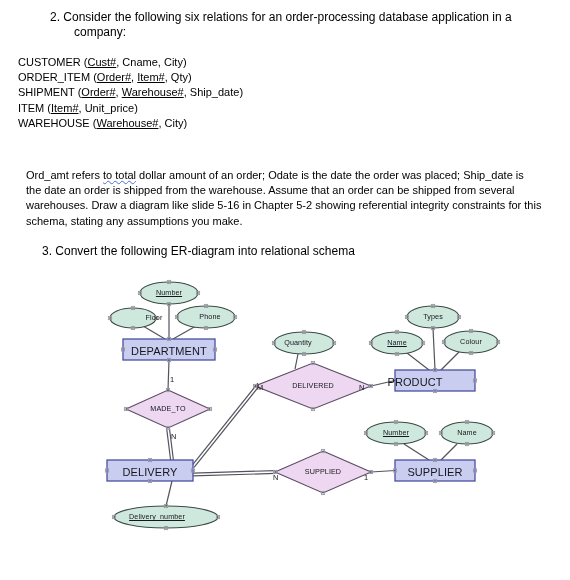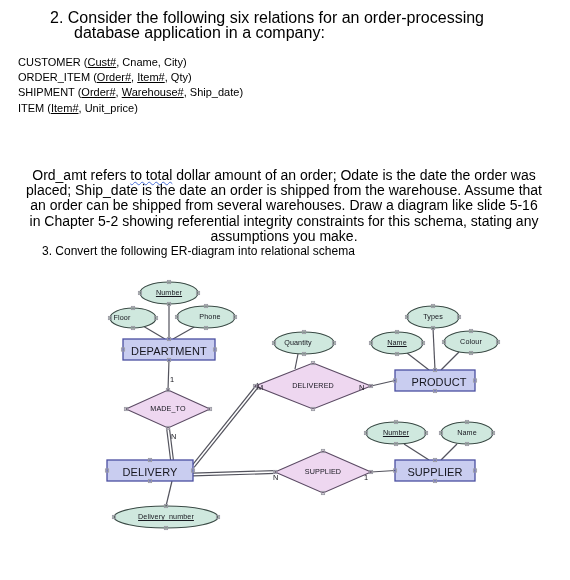--- a/index.html
+++ b/index.html
@@ -17,21 +17,21 @@
   }
 
   
   .q2-block {
     position: absolute;
     left: 26px;
     top: 10px;
     width: 520px;
   }
   .q2-heading {
-    font-size: 16px;
+    font-size: 12px;
     line-height: 15px;
     padding-left: 24px;
     text-indent: -24px;
     margin-left: 24px;
     white-space: pre-wrap;
   }
   .relations {
     position: absolute;
     left: 18px;
     top: 55px;
@@ -43,23 +43,22 @@
     white-space: pre;
   }
   .key {
     text-decoration: underline;
   }
   .q2-para {
     position: absolute;
     left: 26px;
     top: 168px;
     width: 516px;
-    font-size: 14px;
+    font-size: 11px;
     line-height: 15.2px;
-    text-align: center;
   }
   .spell {
     text-decoration: underline;
     text-decoration-style: wavy;
     text-decoration-color: #4a6fd6;
     text-decoration-thickness: 1px;
   }
 
   
   .q3-heading {
@@ -107,20 +106,21 @@
 
 <div class="q2-block">
   <div class="q2-heading">2. Consider the following six relations for an order-processing database application in a company:</div>
 </div>
 
 <div class="relations" id="relations-list">
     <div class="relation-line"><span>CUSTOMER (</span><span class="key">Cust#</span>, <span>Cname</span>, <span>City</span>)</div>
     <div class="relation-line"><span>ORDER_ITEM (</span><span class="key">Order#</span>, <span class="key">Item#</span>, <span>Qty</span>)</div>
     <div class="relation-line"><span>SHIPMENT (</span><span class="key">Order#</span>, <span class="key">Warehouse#</span>, <span>Ship_date</span>)</div>
     <div class="relation-line"><span>ITEM (</span><span class="key">Item#</span>, <span>Unit_price</span>)</div>
+    <div class="relation-line"><span>WAREHOUSE (</span><span class="key">Warehouse#</span>, <span>City</span>)</div>
   </div>
 
 <div class="q2-para">
   <span>Ord_amt refers </span><span class="spell">to total</span><span> dollar amount of an order; Odate is the date the order was placed; Ship_date is the date an order is shipped from the warehouse. Assume that an order can be shipped from several warehouses. Draw a diagram like slide 5-16 in Chapter 5-2 showing referential integrity constraints for this schema, stating any assumptions you make.</span>
 </div>
 
 <div class="q3-heading">3. Convert the following ER-diagram into relational schema</div>
 
 <div class="er-canvas">
   <svg class="er-svg" width="485" height="280" viewBox="0 0 485 280" id="er-svg">
@@ -266,35 +266,35 @@
       <rect x="310" y="190" width="80" height="21" fill="#c9cdf0" stroke="#4b4fa0" stroke-width="1.3"></rect>
       <g>
         <rect x="308.4" y="198.9" width="3.2" height="3.2" fill="none" stroke="#9b9ba4" stroke-width="0.9"></rect>
         <rect x="388.4" y="198.9" width="3.2" height="3.2" fill="none" stroke="#9b9ba4" stroke-width="0.9"></rect>
         <rect x="348.4" y="188.4" width="3.2" height="3.2" fill="none" stroke="#9b9ba4" stroke-width="0.9"></rect>
         <rect x="348.4" y="209.4" width="3.2" height="3.2" fill="none" stroke="#9b9ba4" stroke-width="0.9"></rect>
       </g>
     </svg>
   <div id="er-labels">
       <div class="er-label keyattr" style="left: 55px; top: 19px; width: 58px;">Number</div>
-      <div class="er-label" style="left: 25px; top: 44px; width: 24px;">Floor</div>
+      <div class="er-label" style="left: 25px; top: 44px; width: 24px; padding-left: 32px;">Floor</div>
       <div class="er-label" style="left: 92px; top: 43px; width: 66px; text-align: center;">Phone</div>
-      <div class="er-label keyattr" style="left: 29px; top: 243px; width: 104px;">Delivery_number</div>
+      <div class="er-label keyattr" style="left: 20px; top: 243px; width: 104px;">Delivery_number</div>
       <div class="er-label" style="left: 189px; top: 69px; width: 48px;">Quantity</div>
       <div class="er-label" style="left: 322px; top: 43px; width: 52px;">Types</div>
       <div class="er-label keyattr" style="left: 286px; top: 69px; width: 52px;">Name</div>
       <div class="er-label" style="left: 359px; top: 68px; width: 54px;">Colour</div>
       <div class="er-label keyattr" style="left: 281px; top: 159px; width: 60px;">Number</div>
       <div class="er-label" style="left: 356px; top: 159px; width: 52px;">Name</div>
       <div class="er-label" style="left: 41px; top: 135px; width: 84px;">MADE_TO</div>
       <div class="er-label" style="left: 170px; top: 112px; width: 116px;">DELIVERED</div>
       <div class="er-label" style="left: 190px; top: 198px; width: 96px;">SUPPLIED</div>
       <div class="er-label entity" style="left: 38px; top: 75.5px; width: 92px;">DEPARTMENT</div>
       <div class="er-label entity" style="left: 22px; top: 196.5px; width: 86px;">DELIVERY</div>
-      <div class="er-label entity" style="left: 318px; top: 106.5px; width: 72px;">PRODUCT</div>
+      <div class="er-label entity" style="left: 294px; top: 106.5px; width: 72px;">PRODUCT</div>
       <div class="er-label entity" style="left: 310px; top: 196.5px; width: 80px;">SUPPLIER</div>
       <div class="card-label" style="left: 85px; top: 105px;">1</div>
       <div class="card-label" style="left: 86px; top: 162px;">N</div>
       <div class="card-label" style="left: 172px; top: 113px;">M</div>
       <div class="card-label" style="left: 274px; top: 113px;">N</div>
       <div class="card-label" style="left: 188px; top: 203px;">N</div>
       <div class="card-label" style="left: 279px; top: 203px;">1</div>
     </div>
 </div>
 

